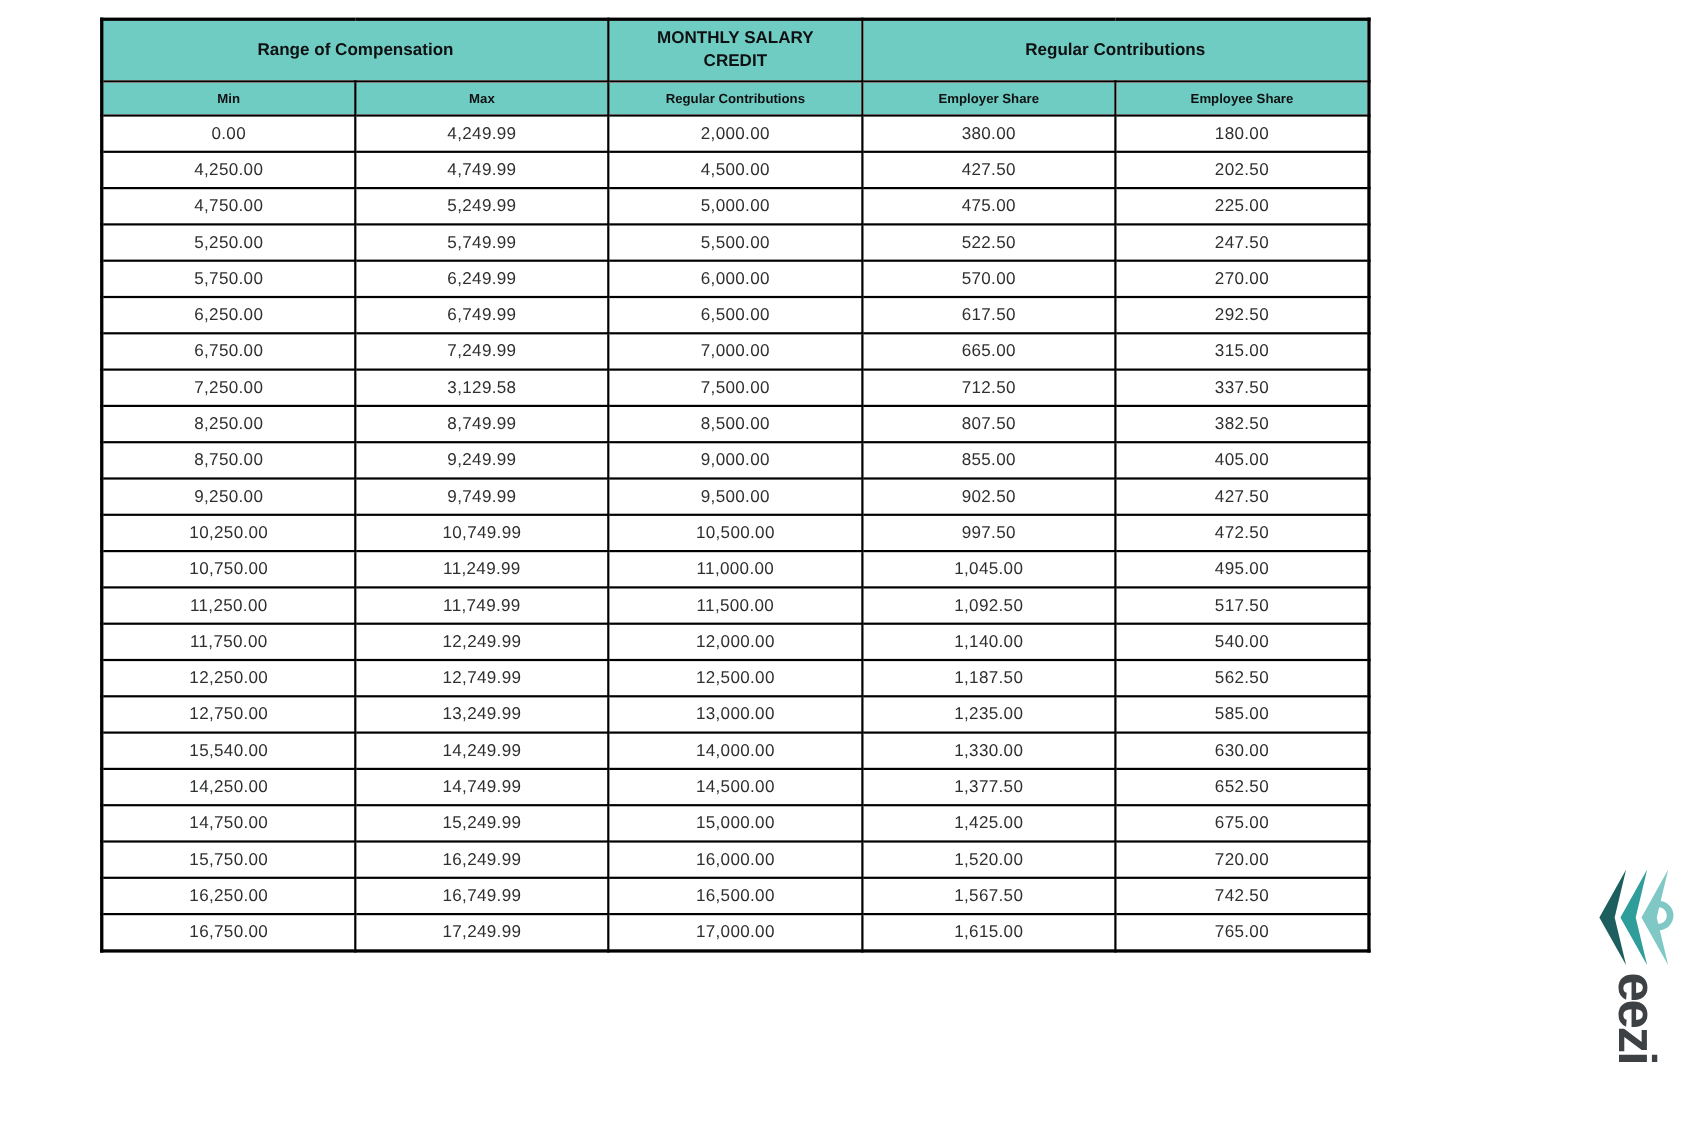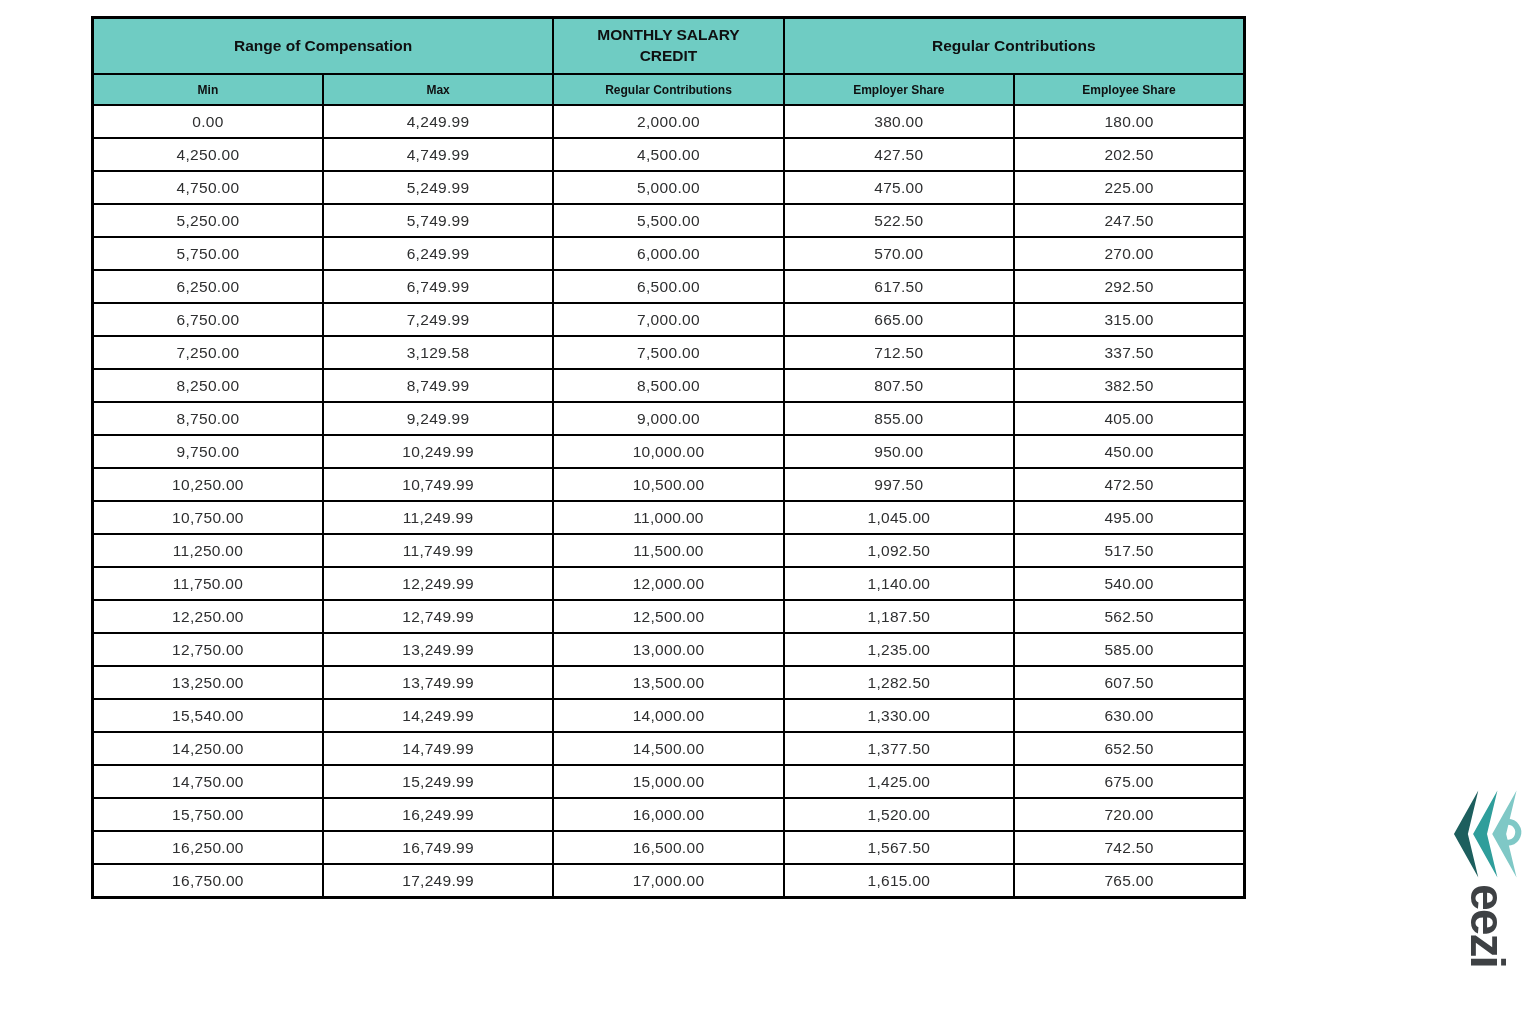--- a/index.html
+++ b/index.html
@@ -164,25 +164,25 @@
           <td>382.50</td>
         </tr>
         <tr>
           <td>8,750.00</td>
           <td>9,249.99</td>
           <td>9,000.00</td>
           <td>855.00</td>
           <td>405.00</td>
         </tr>
         <tr>
-          <td>9,750.00</td>
-          <td>10,249.99</td>
-          <td>10,000.00</td>
-          <td>950.00</td>
-          <td>450.00</td>
+          <td>9,250.00</td>
+          <td>9,749.99</td>
+          <td>9,500.00</td>
+          <td>902.50</td>
+          <td>427.50</td>
         </tr>
         <tr>
           <td>10,250.00</td>
           <td>10,749.99</td>
           <td>10,500.00</td>
           <td>997.50</td>
           <td>472.50</td>
         </tr>
         <tr>
           <td>10,750.00</td>
@@ -211,27 +211,20 @@
           <td>12,500.00</td>
           <td>1,187.50</td>
           <td>562.50</td>
         </tr>
         <tr>
           <td>12,750.00</td>
           <td>13,249.99</td>
           <td>13,000.00</td>
           <td>1,235.00</td>
           <td>585.00</td>
-        </tr>
-        <tr>
-          <td>13,250.00</td>
-          <td>13,749.99</td>
-          <td>13,500.00</td>
-          <td>1,282.50</td>
-          <td>607.50</td>
         </tr>
         <tr>
           <td>15,540.00</td>
           <td>14,249.99</td>
           <td>14,000.00</td>
           <td>1,330.00</td>
           <td>630.00</td>
         </tr>
         <tr>
           <td>14,250.00</td>

